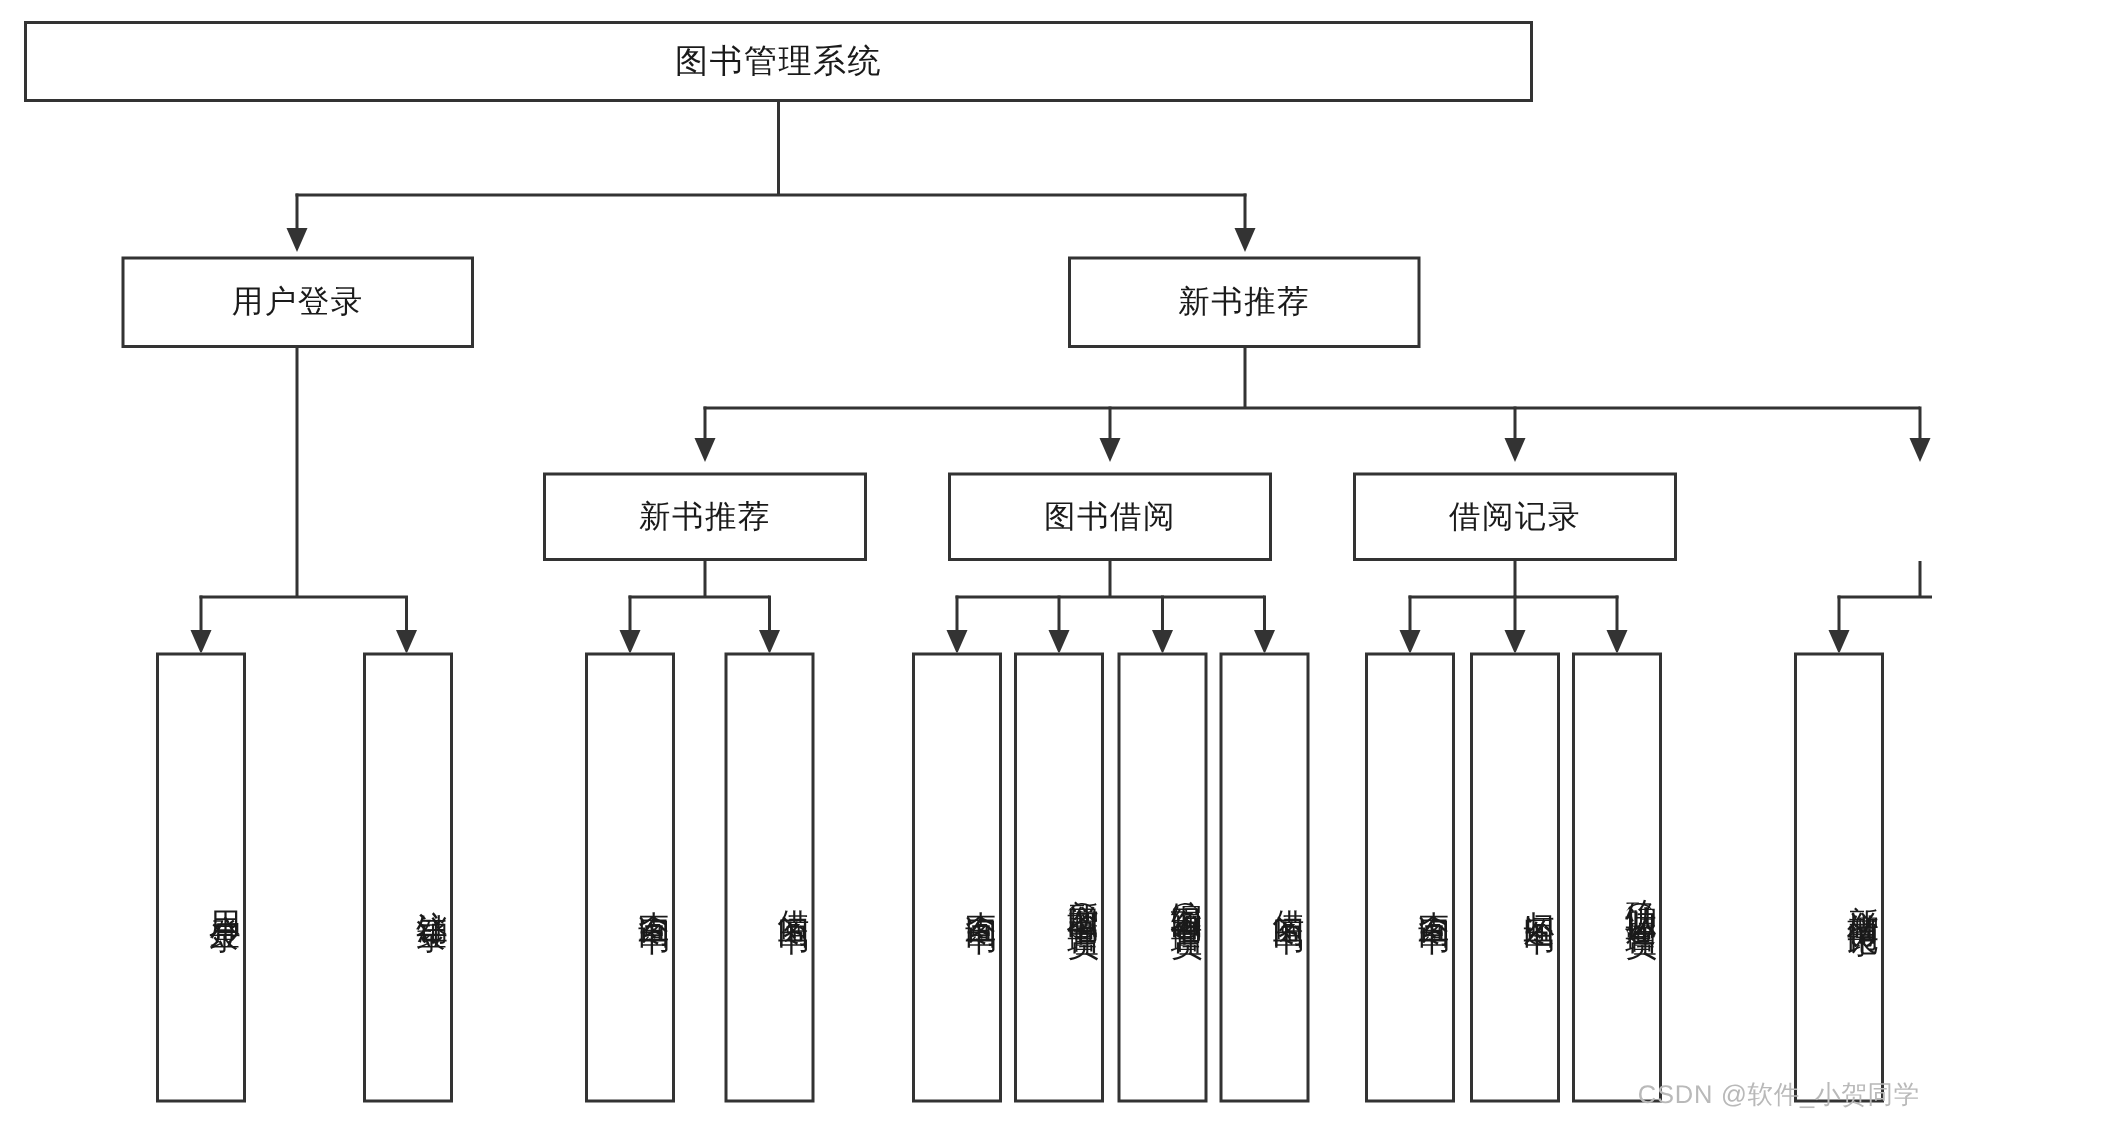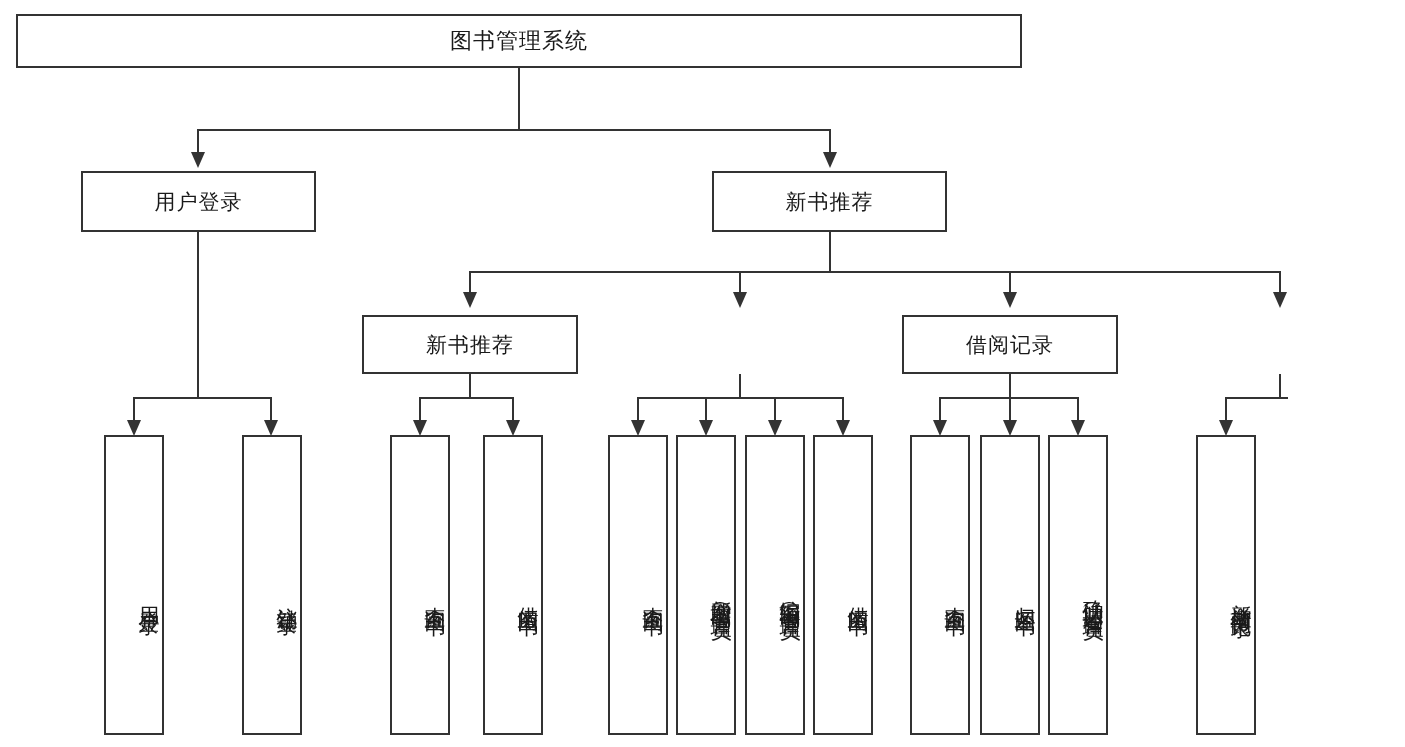--- a/index.html
+++ b/index.html
@@ -111,20 +111,23 @@
   <div class="edge v" style="left:739px; top:271px; height:22px;"></div>
   <div class="arrow" style="left:733px; top:292px;"></div>
   <div class="edge v" style="left:1009px; top:271px; height:22px;"></div>
   <div class="arrow" style="left:1003px; top:292px;"></div>
   <div class="edge v" style="left:1279px; top:271px; height:22px;"></div>
   <div class="arrow" style="left:1273px; top:292px;"></div>
 
   <div class="node horiz" style="left:362px; top:315px; width:216px; height:59px;">
     <span>新书推荐</span>
   </div>
+  <div class="node horiz" style="left:632px; top:315px; width:216px; height:59px;">
+    <span>图书借阅</span>
+  </div>
   <div class="node horiz" style="left:902px; top:315px; width:216px; height:59px;">
     <span>借阅记录</span>
   </div>
 
   <div class="edge v" style="left:469px; top:374px; height:24px;"></div>
   <div class="edge h" style="left:419px; top:397px; width:94px;"></div>
   <div class="edge v" style="left:419px; top:397px; height:24px;"></div>
   <div class="arrow" style="left:413px; top:420px;"></div>
   <div class="edge v" style="left:512px; top:397px; height:24px;"></div>
   <div class="arrow" style="left:506px; top:420px;"></div>
@@ -189,14 +192,15 @@
   <div class="node vert" style="left:1048px; top:435px; width:60px; height:300px;">
     <span>确认归还（管理员）</span>
   </div>
   <div class="node vert" style="left:1196px; top:435px; width:60px; height:300px;">
     <span>新增借阅记录</span>
   </div>
   <div class="node vert" style="left:1312px; top:435px; width:60px; height:300px;">
     <span>查询借阅记录</span>
   </div>
 
+  <div id="watermark">CSDN @软件_小贺同学</div>
 
 </div>
 
 </body></html>

